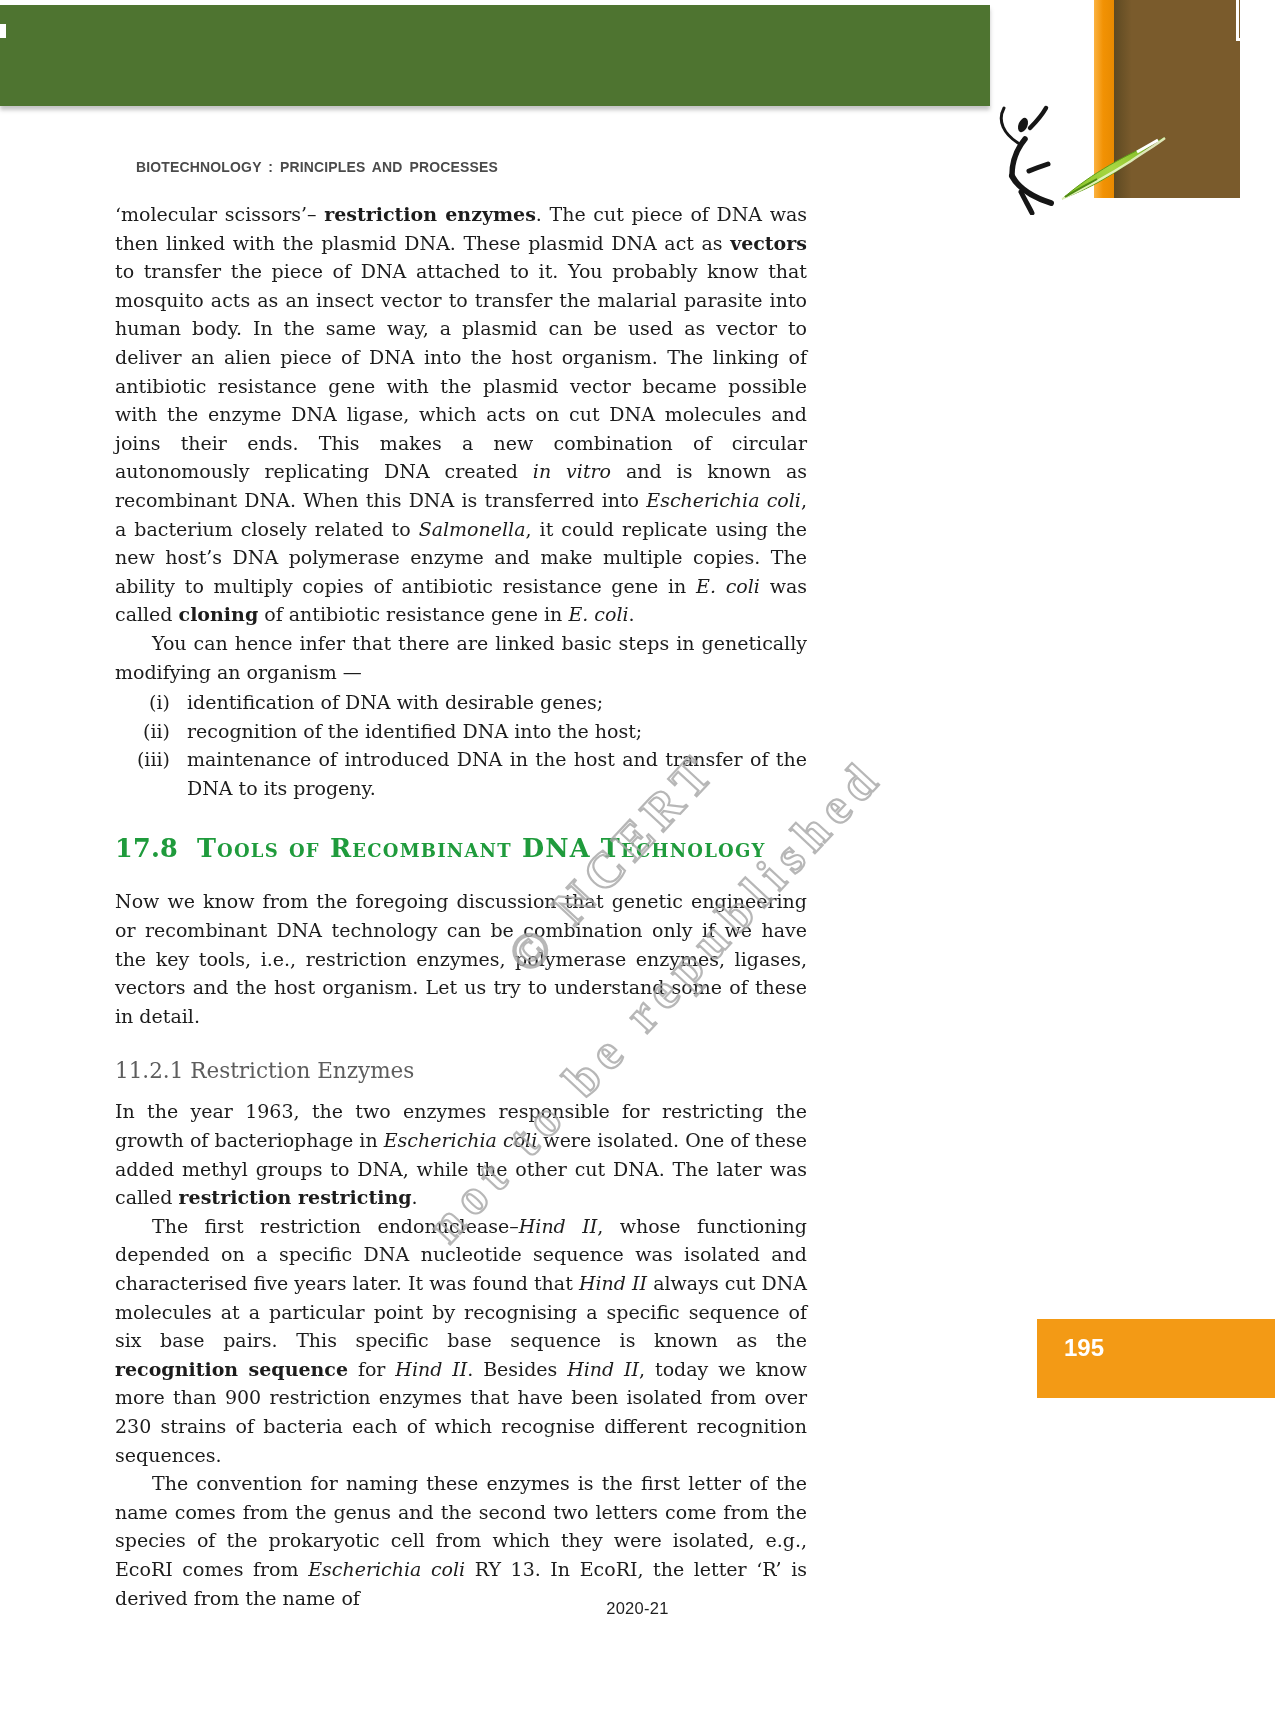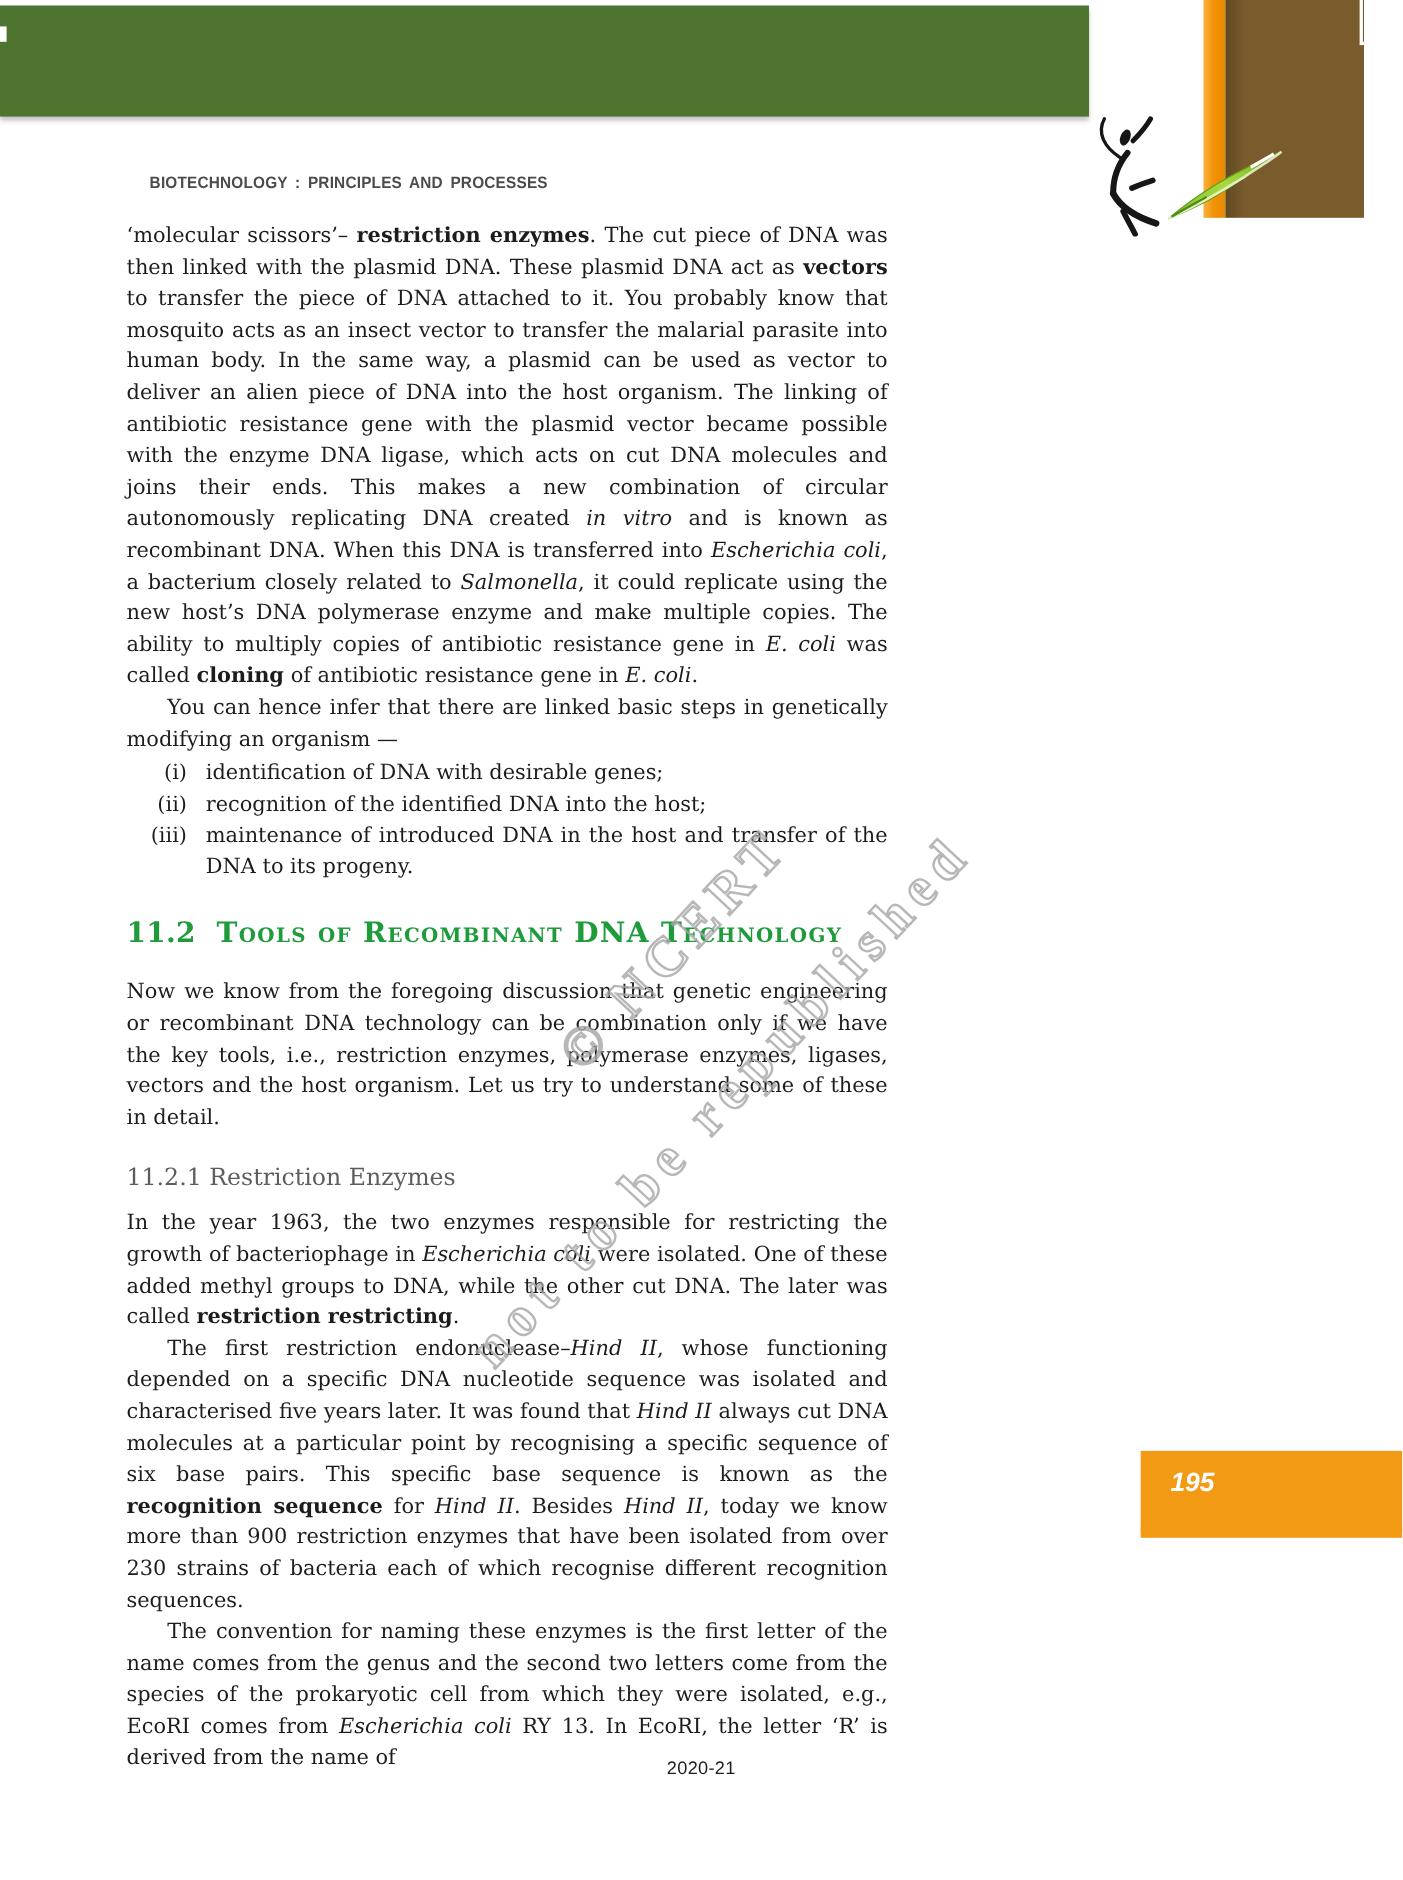--- a/index.html
+++ b/index.html
@@ -47,21 +47,21 @@
   
   .wm{position:absolute;white-space:nowrap;z-index:4;pointer-events:none;
       font-family:"Liberation Serif",serif;font-weight:bold;
       color:transparent;-webkit-text-stroke:2.2px var(--watermark-gray,#a6a6a6);
       opacity:.8;transform:translate(-50%,-50%) rotate(-47deg);}
   .wm1{left:612px;top:862px;font-size:50px;letter-spacing:8px;}
   .wm2{left:655px;top:1000px;font-size:50px;letter-spacing:9px;}
 
   
   .pagebox{position:absolute;left:1037px;top:1319px;width:238px;height:74px;
-           background:var(--page-box-orange,#f39a15);font-style:italic;}
+           background:var(--page-box-orange,#f39a15);}
   .pagebox span{display:block;padding:15px 0 0 27px;
            font-family:"Liberation Sans",sans-serif;font-weight:700;font-size:24px;color:#ffffff;}
   .pagebox-strip{position:absolute;left:1037px;top:1389px;width:238px;height:9px;
            background:var(--page-box-orange,#f39a15);}
 
   .footer{position:absolute;left:0;right:0;top:1599px;text-align:center;
            font-family:"Liberation Sans",sans-serif;font-size:16.5px;color:#1e1e1e;letter-spacing:.3px;}
 </style>
 </head>
 <body>
@@ -118,21 +118,21 @@
         <span class="list-num">(ii)</span>
         <span class="list-text">recognition of the identified DNA into the host;</span>
       </div>
       <div class="list-row">
         <span class="list-num">(iii)</span>
         <span class="list-text">maintenance of introduced DNA in the host and transfer of the DNA to its progeny.</span>
       </div>
     </div>
 
     <h2 class="section">
-      <span class="h2-num">11.2</span><span class="h2-title">Tools of Recombinant DNA Technology</span>
+      <span class="h2-num">17.8</span><span class="h2-title">Tools of Recombinant DNA Technology</span>
     </h2>
 
     <p class="para"><span>Now we know from the foregoing discussion that genetic engineering or recombinant DNA technology can be combination only if we have the key tools, i.e., restriction enzymes, polymerase enzymes, ligases, vectors and the host organism. Let us try to understand some of these in detail.</span></p>
 
     <h3 class="subsection">11.2.1 Restriction Enzymes</h3>
 
     <p class="para"><span>In the year 1963, the two enzymes responsible for restricting the growth of bacteriophage in </span><i>Escherichia coli</i><span> were isolated. One of these added methyl groups to DNA, while the other cut DNA. The later was called </span><b>restriction restricting</b><span>.</span></p>
 
     <p class="para indent"><span>The first restriction endonuclease–</span><i>Hind II</i><span>, whose functioning depended on a specific DNA nucleotide sequence was isolated and characterised five years later. It was found that </span><i>Hind II</i><span> always cut DNA molecules at a particular point by recognising a specific sequence of six base pairs. This specific base sequence is known as the </span><b>recognition sequence</b><span> for </span><i>Hind II</i><span>. Besides </span><i>Hind II</i><span>, today we know more than 900 restriction enzymes that have been isolated from over 230 strains of bacteria each of which recognise different recognition sequences.</span></p>
 

